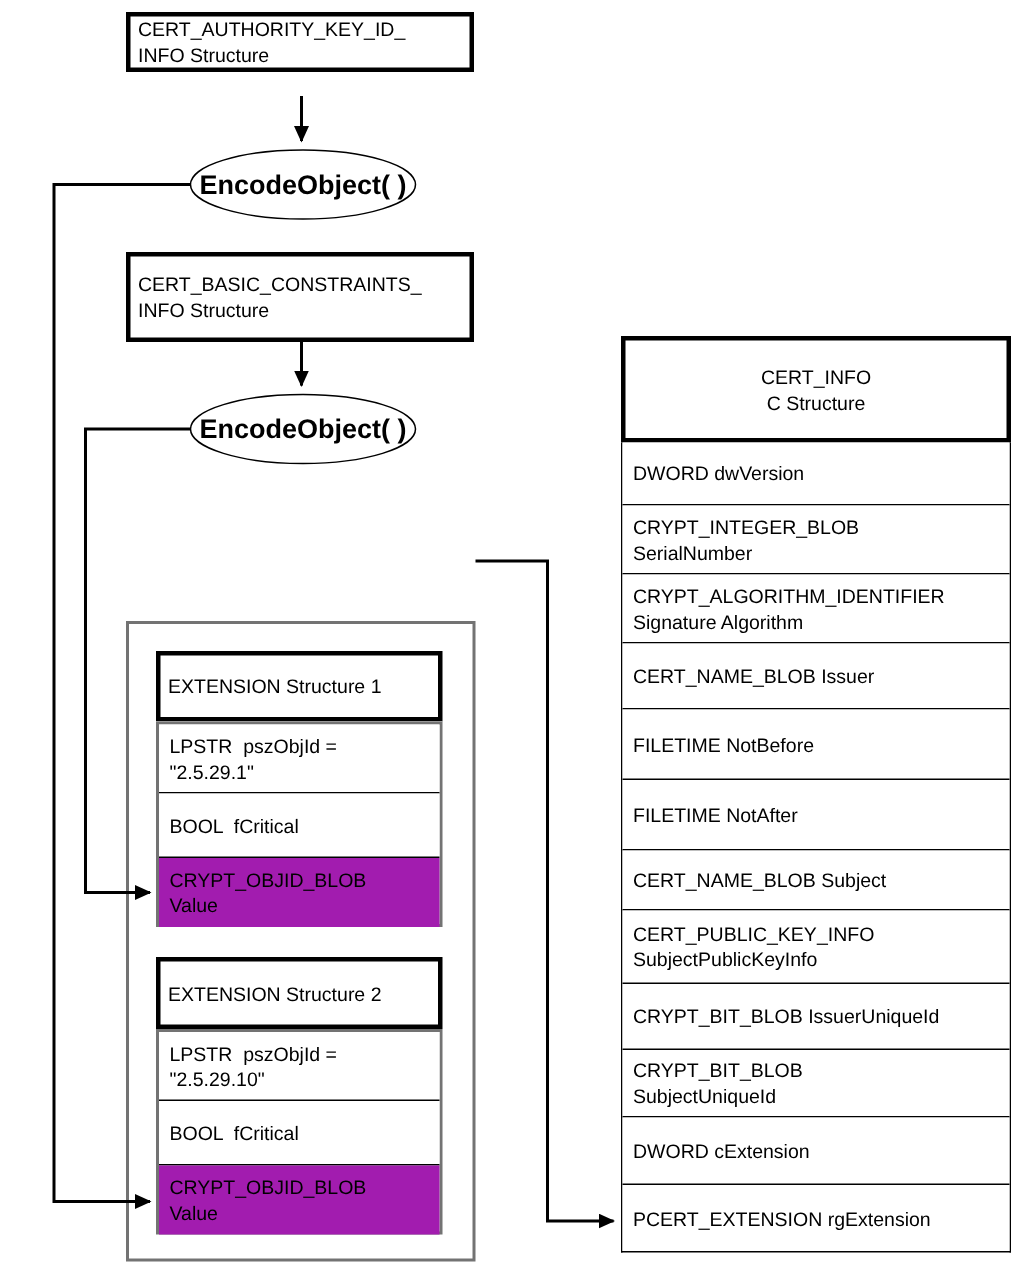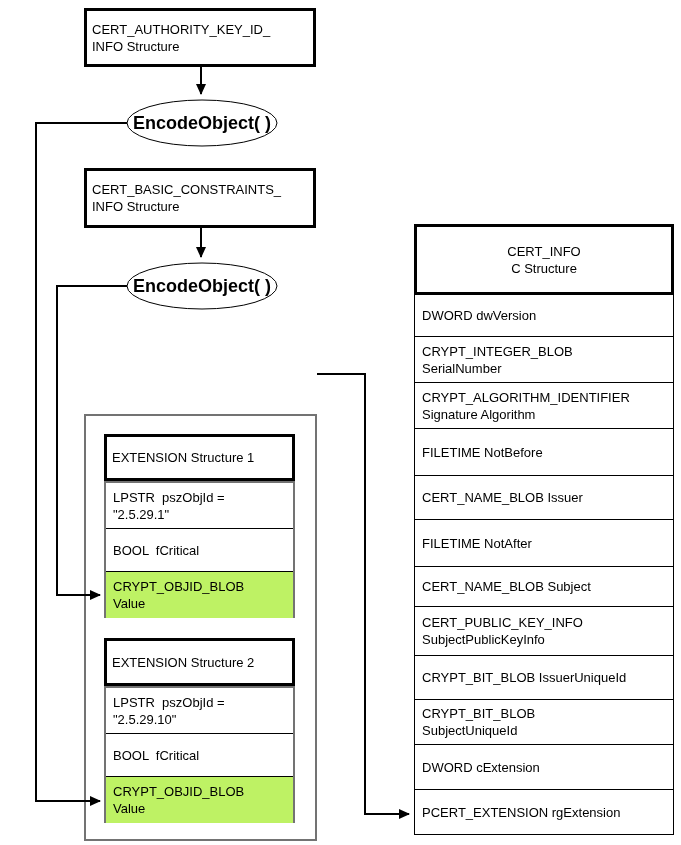--- a/index.html
+++ b/index.html
@@ -11,31 +11,31 @@
   .abs{position:absolute;box-sizing:border-box;}
   .box-thick{border:3px solid #000;background:#fff;}
   .box-thin{border:2px solid #737373;background:#fff;}
   .vcenter{display:flex;flex-direction:column;justify-content:center;}
   .hcenter{align-items:center;text-align:center;}
   .ml{white-space:pre-wrap;line-height:17px;}
   .pad-l{padding-left:5px;}
   .row{display:flex;align-items:center;padding-left:7px;box-sizing:border-box;
        white-space:pre-wrap;line-height:17px;background:#fff;}
   .sep{border-bottom:1px solid #000;}
-  .gray{background:#bef264;}
+  .gray{background:#a21caf;}
   .ellipse-label{display:flex;align-items:center;justify-content:center;
        font-weight:bold;font-size:18px;}
   svg.lines{position:absolute;left:0;top:0;pointer-events:none;}
 </style>
 </head>
 <body>
 
 <div class="canvas">
 
-  <div class="abs box-thick vcenter ml pad-l" style="left:84px;top:8px;width:232px;height:59px;">CERT_AUTHORITY_KEY_ID_
+  <div class="abs box-thick vcenter ml pad-l" style="left:84px;top:8px;width:232px;height:40px;">CERT_AUTHORITY_KEY_ID_
 INFO Structure</div>
 
   <div class="abs ellipse-label" style="left:127px;top:100px;width:150px;height:46px;">EncodeObject( )</div>
 
   <div class="abs box-thick vcenter ml pad-l" style="left:84px;top:168px;width:232px;height:60px;">CERT_BASIC_CONSTRAINTS_
 INFO Structure</div>
 
   <div class="abs ellipse-label" style="left:127px;top:263px;width:150px;height:46px;">EncodeObject( )</div>
 
 
@@ -60,22 +60,22 @@
   </div>
 
   <div class="abs box-thick vcenter hcenter ml" style="left:414px;top:224px;width:260px;height:71px;">CERT_INFO
 C Structure</div>
   <div class="abs" style="left:414px;top:295px;width:260px;height:540px;border:1px solid #000;border-top:none;">
     <div class="row sep" style="height:42px;">DWORD dwVersion</div>
     <div class="row sep" style="height:46px;">CRYPT_INTEGER_BLOB
 SerialNumber</div>
     <div class="row sep" style="height:46px;">CRYPT_ALGORITHM_IDENTIFIER
 Signature Algorithm</div>
+    <div class="row sep" style="height:44px;">CERT_NAME_BLOB Issuer</div>
     <div class="row sep" style="height:47px;">FILETIME NotBefore</div>
-    <div class="row sep" style="height:44px;">CERT_NAME_BLOB Issuer</div>
     <div class="row sep" style="height:47px;">FILETIME NotAfter</div>
     <div class="row sep" style="height:40px;">CERT_NAME_BLOB Subject</div>
     <div class="row sep" style="height:49px;">CERT_PUBLIC_KEY_INFO
 SubjectPublicKeyInfo</div>
     <div class="row sep" style="height:44px;">CRYPT_BIT_BLOB IssuerUniqueId</div>
     <div class="row sep" style="height:45px;">CRYPT_BIT_BLOB
 SubjectUniqueId</div>
     <div class="row sep" style="height:45px;">DWORD cExtension</div>
     <div class="row" style="height:44px;text-align:right;">PCERT_EXTENSION rgExtension</div>
   </div>

